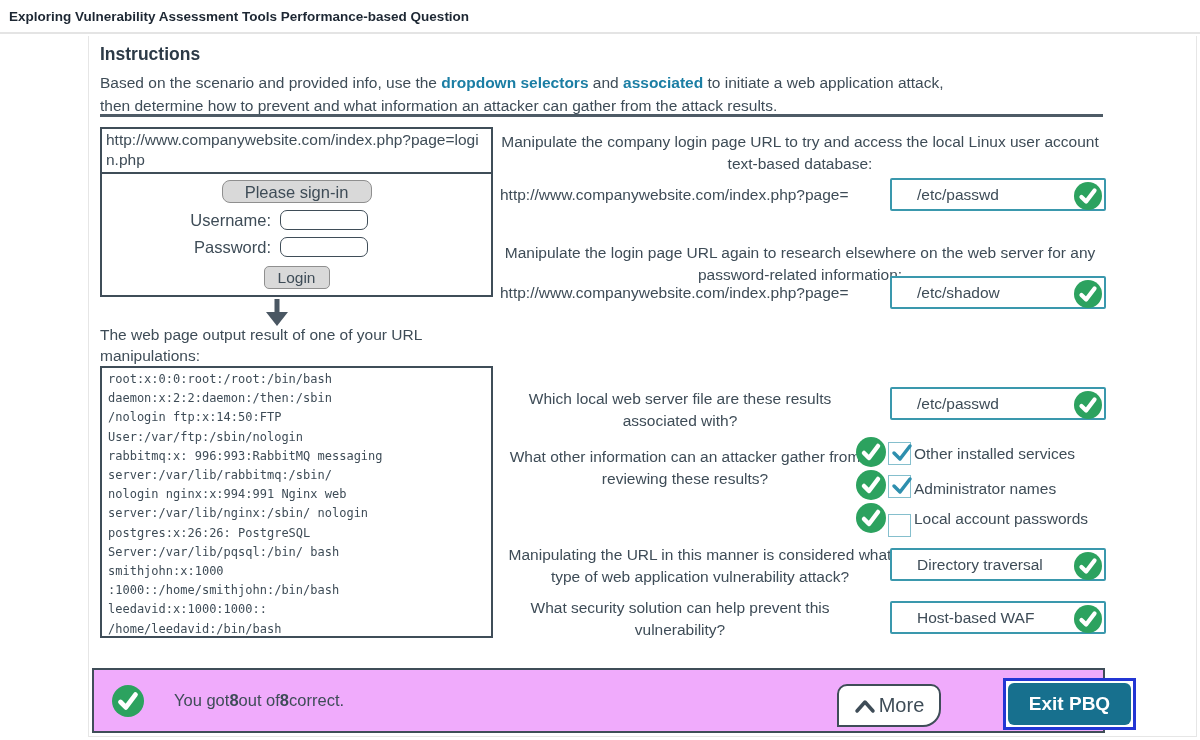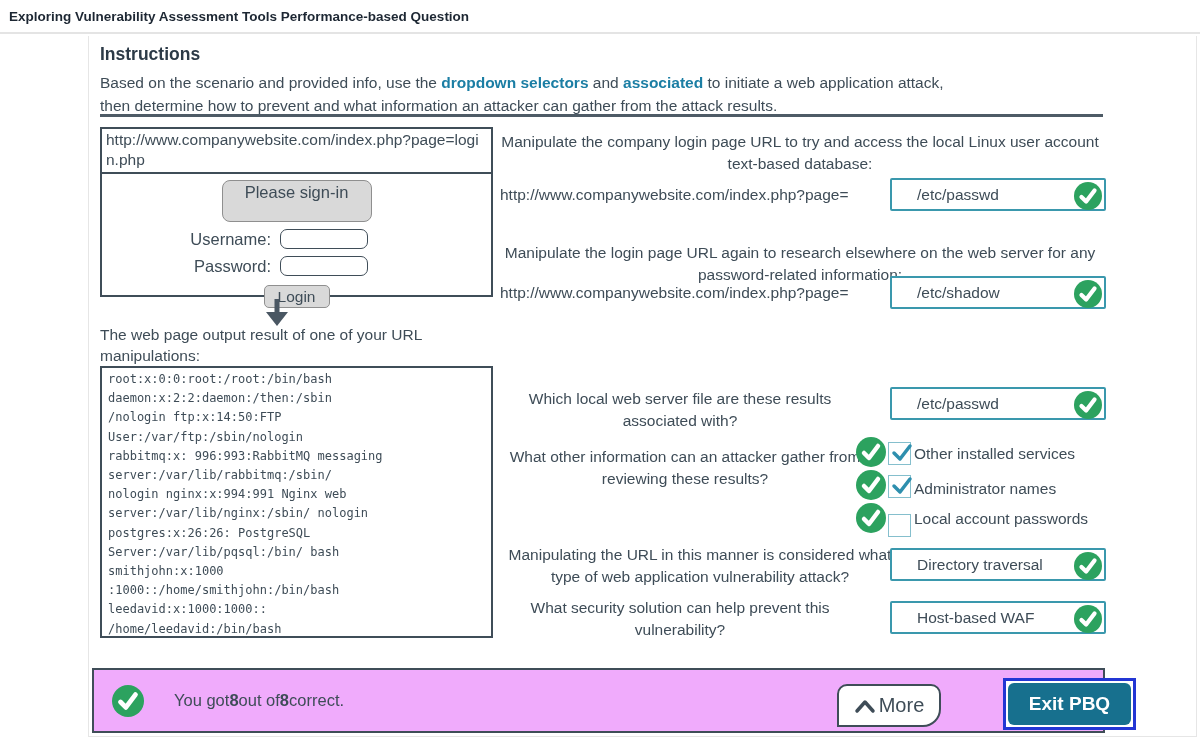--- a/index.html
+++ b/index.html
@@ -32,21 +32,21 @@
   
   .login-box {
     position:absolute; left:100px; top:127px; width:393px; height:170px;
     border:2px solid #3f4d58; background:#fff;
   }
   .login-url {
     padding:1px 4px 2px 4px; border-bottom:2px solid #3f4d58;
     font-size:15.5px; line-height:20px; word-break:break-all; color:#3e4c57;
   }
   .signin-btn {
-    display:block; margin:6px auto 0 auto; width:150px; height:42px;
+    display:block; margin:6px auto 0 auto; width:150px; height:23px;
     background:#d9d9d9; border:1.5px solid #8f8f8f; border-radius:8px;
     font-size:16.5px; color:#3e4c57; text-align:center; line-height:22px;
     font-family:"Liberation Sans", sans-serif;
   }
   .cred-row { display:flex; align-items:center; margin-top:7px; }
   .cred-row .lbl { width:178px; text-align:right; font-size:16.5px; padding-right:9px; }
   .cred-input {
     width:88px; height:20px; border:1.5px solid #3f4d58; border-radius:7px;
     background:#fff; font-size:14px; padding:0 4px;
   }

